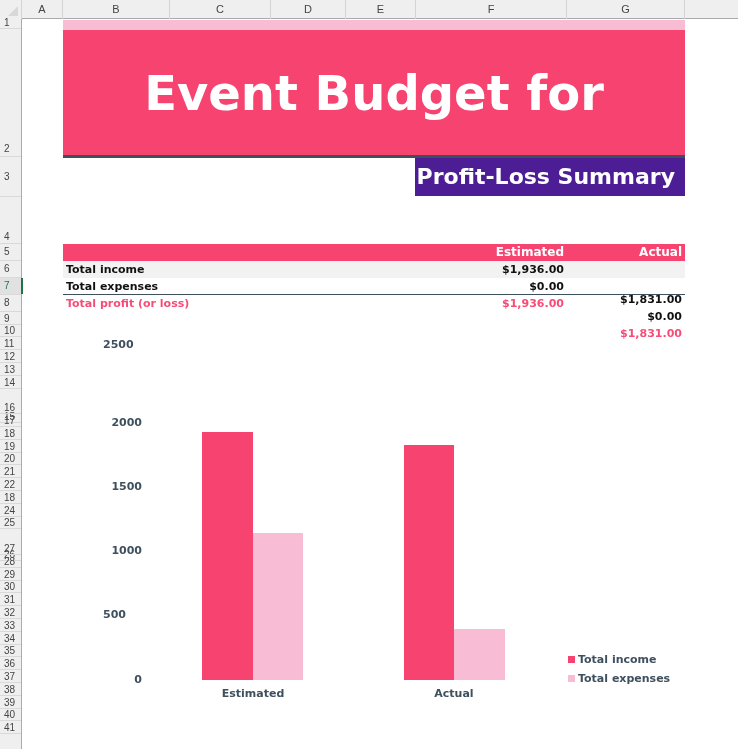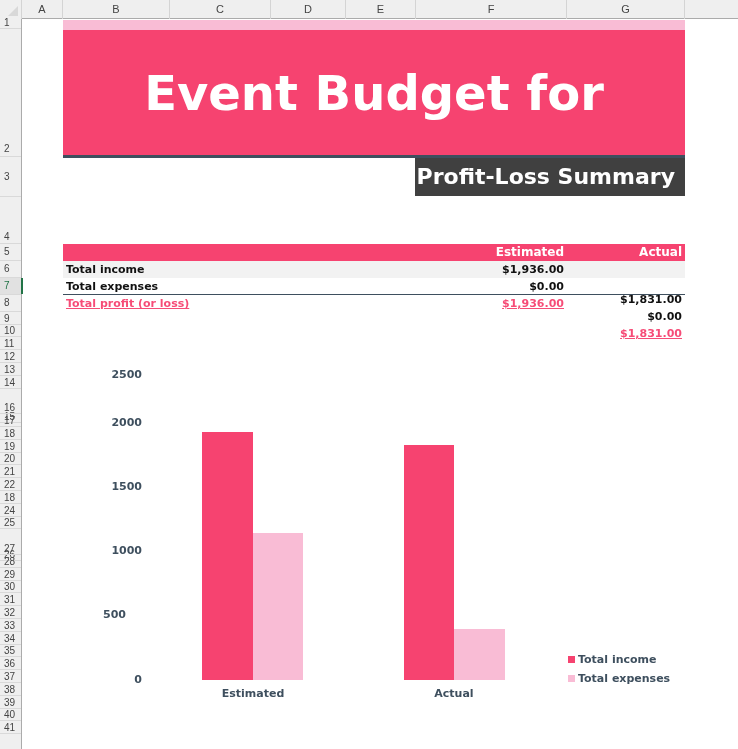--- a/index.html
+++ b/index.html
@@ -16,35 +16,35 @@
   .row-head-bar { position: absolute; left: 0; top: 19px; width: 22px; height: 730px; background: #efefef; border-right: 1px solid #ababab; }
   .row-head { position: absolute; left: 0; width: 21px; font-size: 10px; color: #444; padding-left: 4px; border-bottom: 1px solid #d9d9d9; font-family: "Liberation Sans", sans-serif; display: flex; align-items: flex-end; line-height: 10px; padding-bottom: 0px; }
   .row-head.active { background: #e1e1e1; color: #217346; }
   .row-head.active::after { content: ""; position: absolute; right: -2px; top: 0; bottom: 0; width: 2px; background: #217346; }
 
   
   .pink-strip { position: absolute; left: 63px; top: 20px; width: 622px; height: 10px; background: #f9bcd5; }
   .title-block { position: absolute; left: 63px; top: 30px; width: 622px; height: 126px; background: #f64370; display: flex; flex-direction: column; align-items: center; justify-content: center; }
   .title-line { color: #ffffff; font-weight: bold; font-size: 48px; line-height: 46px; font-family: "DejaVu Sans", sans-serif; letter-spacing: 0px; }
   .title-underline { position: absolute; left: 63px; top: 155px; width: 622px; height: 3px; background: #3e4f5e; }
-  .subtitle-block { position: absolute; left: 415px; top: 158px; width: 270px; height: 38px; background: #404040; color: #ffffff; font-weight: bold; font-size: 22px; line-height: 38px; text-align: right; padding-right: 10px; font-family: "DejaVu Sans", sans-serif; }
+  .subtitle-block { position: absolute; left: 415px; top: 158px; width: 270px; height: 38px; background: #4c1d95; color: #ffffff; font-weight: bold; font-size: 22px; line-height: 38px; text-align: right; padding-right: 10px; font-family: "DejaVu Sans", sans-serif; }
 
   
   .tbl-header { position: absolute; left: 63px; top: 244px; width: 622px; height: 17px; background: #f64370; }
   .tbl-row { position: absolute; left: 63px; width: 622px; height: 17px; font-size: 11px; line-height: 17px; font-weight: bold; font-family: "DejaVu Sans", sans-serif; }
   .tbl-row .lbl { position: absolute; left: 3px; top: 0; }
   .tbl-row .est { position: absolute; right: 121px; top: 0; }
   .tbl-row .act { position: absolute; right: 3px; top: 0; margin-top: 30px; }
   .tbl-header .est, .tbl-header .act { position: absolute; top: 0; color: #fff; font-weight: bold; font-size: 12px; line-height: 17px; font-family: "DejaVu Sans", sans-serif; }
   .tbl-header .est { right: 121px; }
   .tbl-header .act { right: 3px; }
   .row-income { top: 261px; background: #f2f2f2; color: #111; }
   .row-expenses { top: 278px; background: #ffffff; color: #111; border-bottom: 1px solid #3e4f5e; }
   .row-profit { top: 295px; color: #f64370; font-weight: normal; }
-  .row-profit span { font-weight: bold; opacity: 0.95; text-decoration: underline; }
+  .row-profit span { font-weight: bold; opacity: 0.95; }
 
   
   .chart { position: absolute; left: 63px; top: 330px; width: 622px; height: 390px; }
   .y-tick { position: absolute; right: 0; font-size: 11px; font-weight: bold; color: #3e4f5e; font-family: "DejaVu Sans", sans-serif; }
   .bar { position: absolute; }
   .bar.income { background: #f64370; }
   .bar.expense { background: #f9bcd5; }
   .x-label { position: absolute; font-size: 11px; font-weight: bold; color: #3e4f5e; text-align: center; width: 120px; font-family: "DejaVu Sans", sans-serif; }
   .legend { position: absolute; left: 505px; top: 320px; }
   .legend-item { display: flex; align-items: center; height: 19px; font-size: 11px; font-weight: bold; color: #3e4f5e; font-family: "DejaVu Sans", sans-serif; }
@@ -132,21 +132,21 @@
   <span class="act">$0.00</span>
 </div>
 <div class="tbl-row row-profit">
   <span class="lbl">Total profit (or loss)</span>
   <span class="est">$1,936.00</span>
   <span class="act">$1,831.00</span>
 </div>
 
 <div class="chart">
 
-  <div class="y-tick" style="left:40px;width:39px;text-align:right;top:38px">2500</div>
+  <div class="y-tick" style="left:40px;width:39px;top:8px">2500</div>
   <div class="y-tick" style="left:40px;width:39px;text-align:right;top:86px">2000</div>
   <div class="y-tick" style="left:40px;width:39px;text-align:right;top:150px">1500</div>
   <div class="y-tick" style="left:40px;width:39px;text-align:right;top:214px">1000</div>
   <div class="y-tick" style="left:40px;width:39px;text-align:left;top:278px">500</div>
   <div class="y-tick" style="left:40px;width:39px;text-align:right;top:343px">0</div>
 
   <div class="bar income" style="left:139px;width:51px;top:102px;height:248px"></div>
   <div class="bar expense" style="left:190px;width:50px;top:203px;height:147px"></div>
 
   <div class="bar income" style="left:341px;width:50px;top:115px;height:235px"></div>

